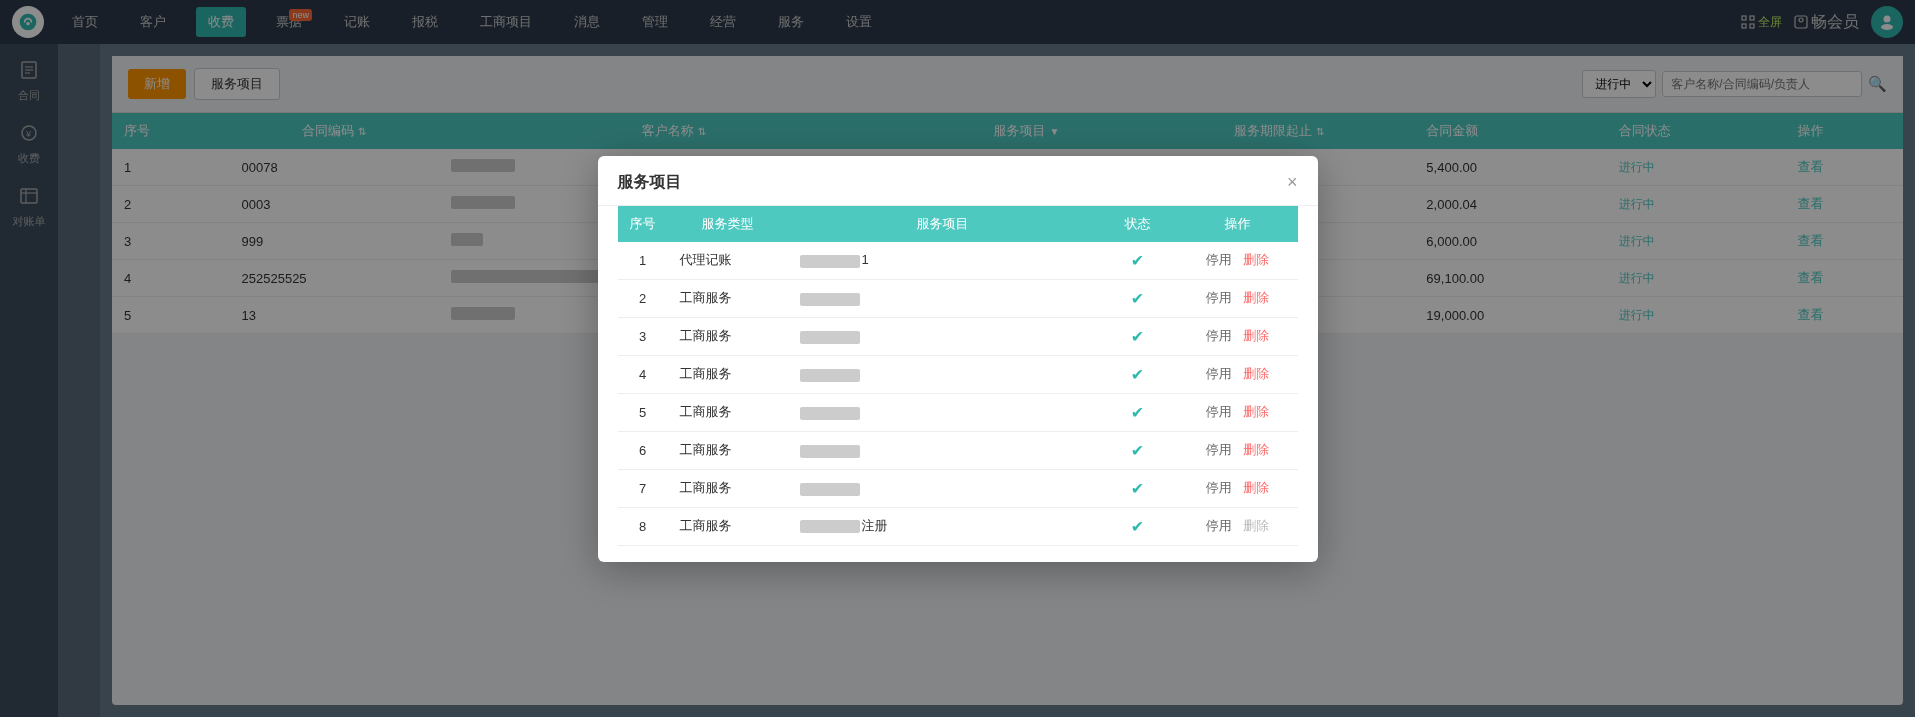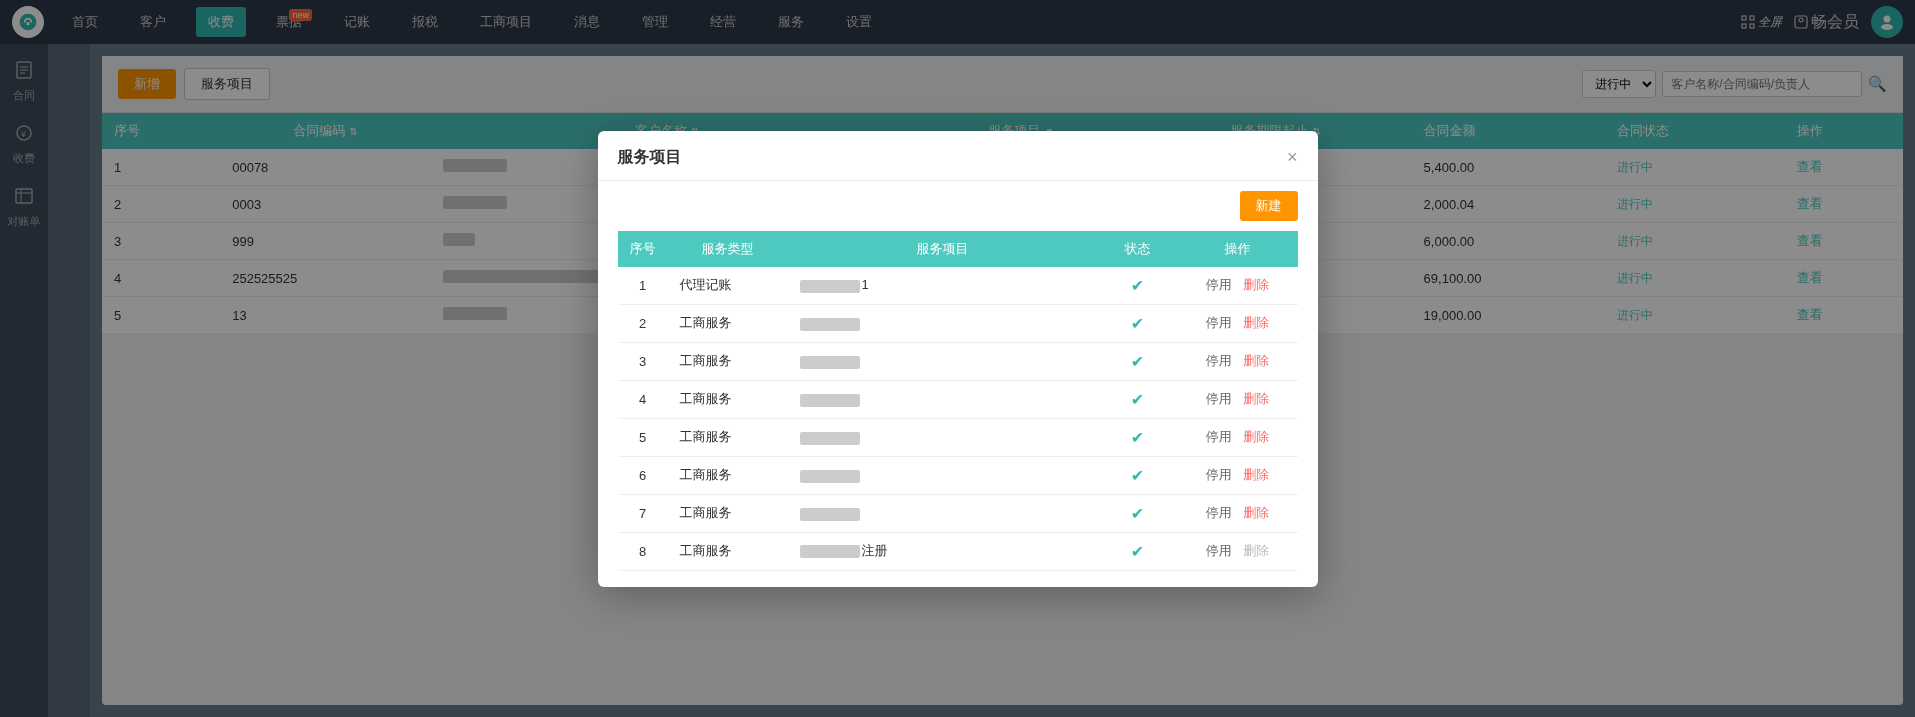--- a/index.html
+++ b/index.html
@@ -52,21 +52,21 @@
       border-radius: 50%;
       display: flex; align-items: center; justify-content: center;
       color: #fff; font-size: 14px; cursor: pointer;
     }
 
     
     .app-layout { display: flex; height: calc(100vh - 44px); }
 
     
     .sidebar {
-      width: 48px;
+      width: 58px;
       background: #3d4e5e;
       display: flex;
       flex-direction: column;
       align-items: center;
       padding-top: 8px;
       gap: 4px;
     }
     .sidebar-item {
       width: 52px;
       display: flex; flex-direction: column;
@@ -265,21 +265,21 @@
     <span class="nav-item">记账</span>
     <span class="nav-item">报税</span>
     <span class="nav-item">工商项目</span>
     <span class="nav-item">消息</span>
     <span class="nav-item">管理</span>
     <span class="nav-item">经营</span>
     <span class="nav-item">服务</span>
     <span class="nav-item">设置</span>
   </div>
   <div class="top-nav-right">
-    <span style="cursor:pointer;display:flex;align-items:center;gap:3px;color:#e5e5e5;font-size:12px;font-style:italic;">
+    <span style="cursor:pointer;display:flex;align-items:center;gap:3px;color:#bef264;font-size:12px;">
       <svg width="14" height="14" viewBox="0 0 14 14" fill="none">
           <rect x="1" y="1" width="4" height="4" stroke="#ccc" stroke-width="1.2"></rect>
           <rect x="9" y="1" width="4" height="4" stroke="#ccc" stroke-width="1.2"></rect>
           <rect x="1" y="9" width="4" height="4" stroke="#ccc" stroke-width="1.2"></rect>
           <rect x="9" y="9" width="4" height="4" stroke="#ccc" stroke-width="1.2"></rect>
         </svg>
       <span>全屏</span>
     </span>
     <span style="cursor:pointer;display:flex;align-items:center;gap:3px;color:#ccc;font-size:16px;">
       <svg width="14" height="14" viewBox="0 0 14 14" fill="none">
@@ -419,23 +419,20 @@
     </div>
   </main>
 </div>
 
 <div class="overlay">
   <div class="modal">
     <div class="modal-header">
       <span class="modal-title">服务项目</span>
       <button class="modal-close">×</button>
     </div>
-    <div class="modal-toolbar">
-      <button class="btn-new-modal">新建</button>
-    </div>
     <div class="modal-body">
       <table class="modal-table">
         <thead>
           <tr>
             <th style="width:50px;">序号</th>
             <th style="width:120px;">服务类型</th>
             <th>服务项目</th>
             <th style="width:80px;">状态</th>
             <th style="width:120px;">操作</th>
           </tr>

